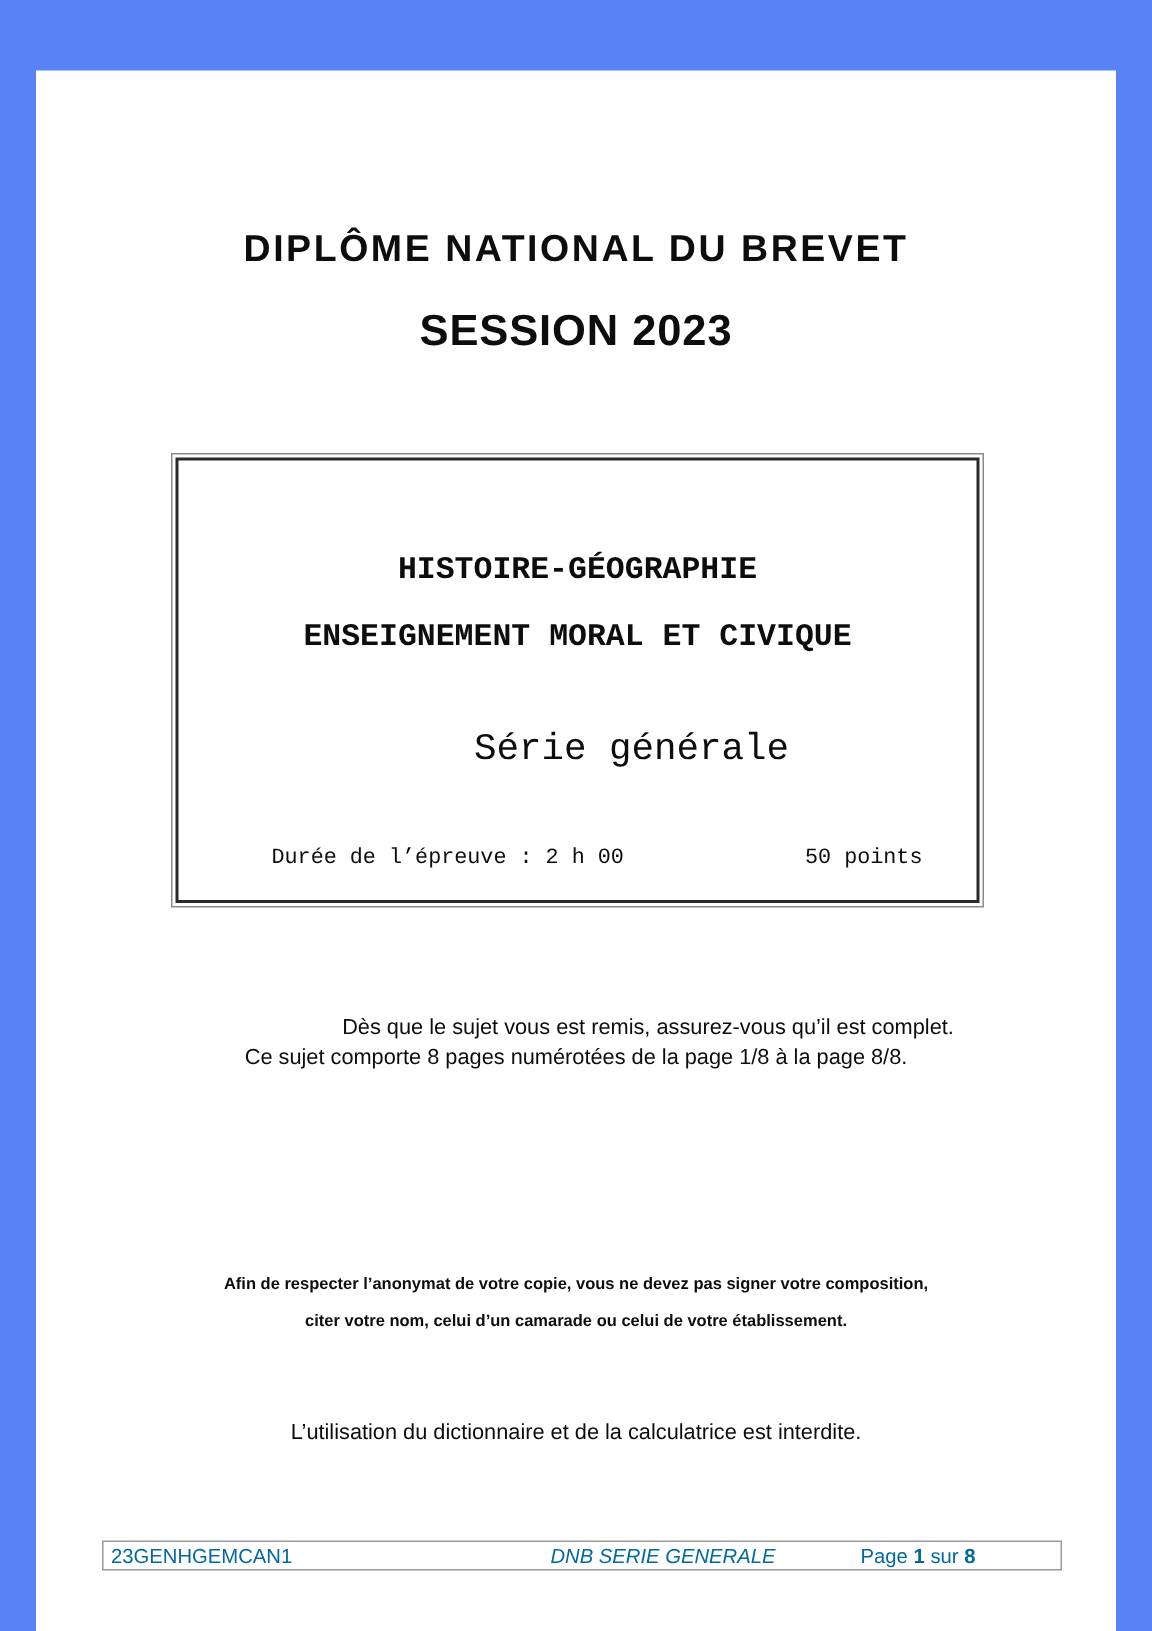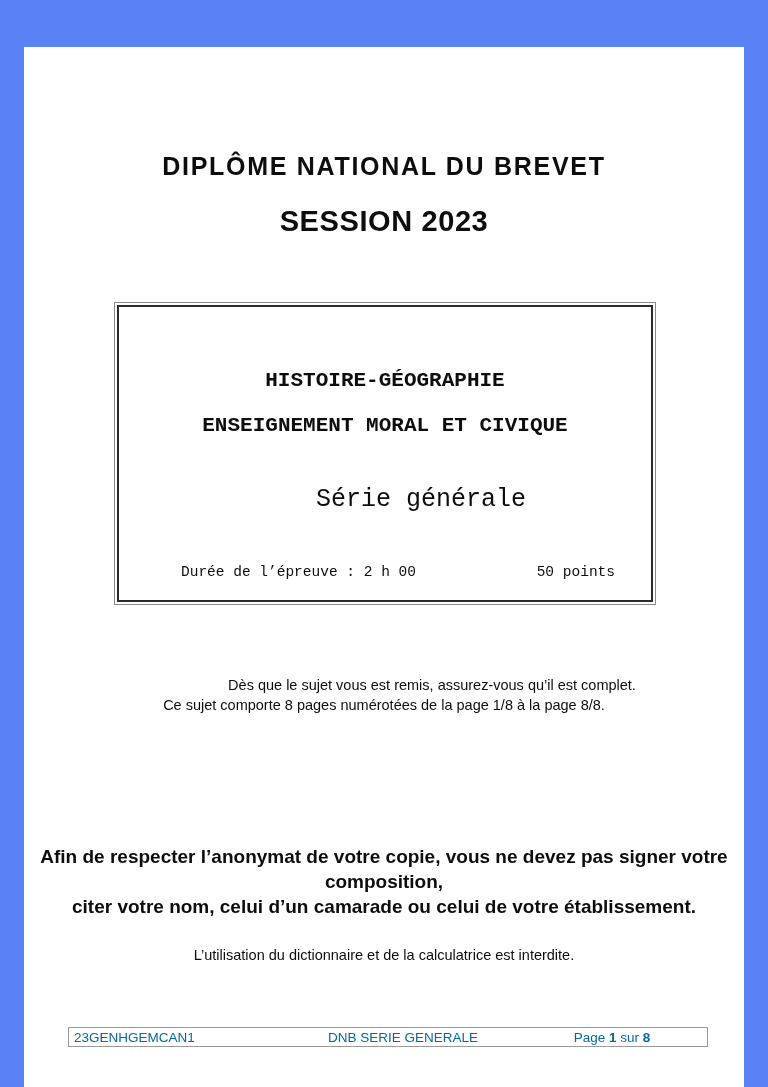--- a/index.html
+++ b/index.html
@@ -123,21 +123,21 @@
   .notice-pages    { top: 650px; }
   .notice-attention{ top: 719px; }
   .notice-attention .strong { font-weight: bold; }
 
   .notice-anonymat {
     position: absolute;
     left: 0;
     top: 797px;
     width: 720px;
     text-align: center;
-    font-size: 19px;
+    font-size: 11px;
     font-weight: bold;
     line-height: 25px;
     color: #0d0d0d;
   }
   .notice-dict { top: 900px; }
 
   
   .footer {
     position: absolute;
     left: 44px;
@@ -152,22 +152,23 @@
     color: #0369a1;
   }
   .footer-code {
     padding-left: 5px;
     width: 215px;
     text-align: left;
     white-space: nowrap;
   }
   .footer-center {
     flex: 1;
-    text-align: center;
+    text-align: right;
     white-space: nowrap;
+    font-style: italic;
   }
   .footer-page {
     width: 190px;
     text-align: center;
     white-space: nowrap;
   }
   .footer-page b { font-weight: bold; }
 </style>
 </head>
 <body>

